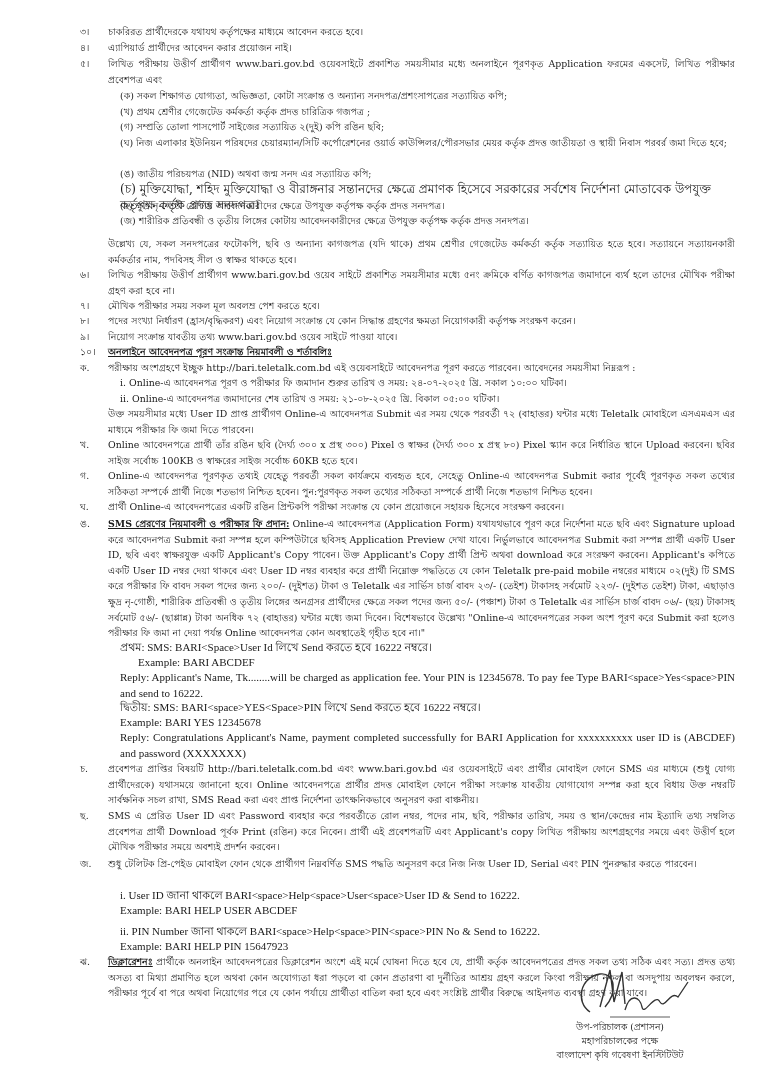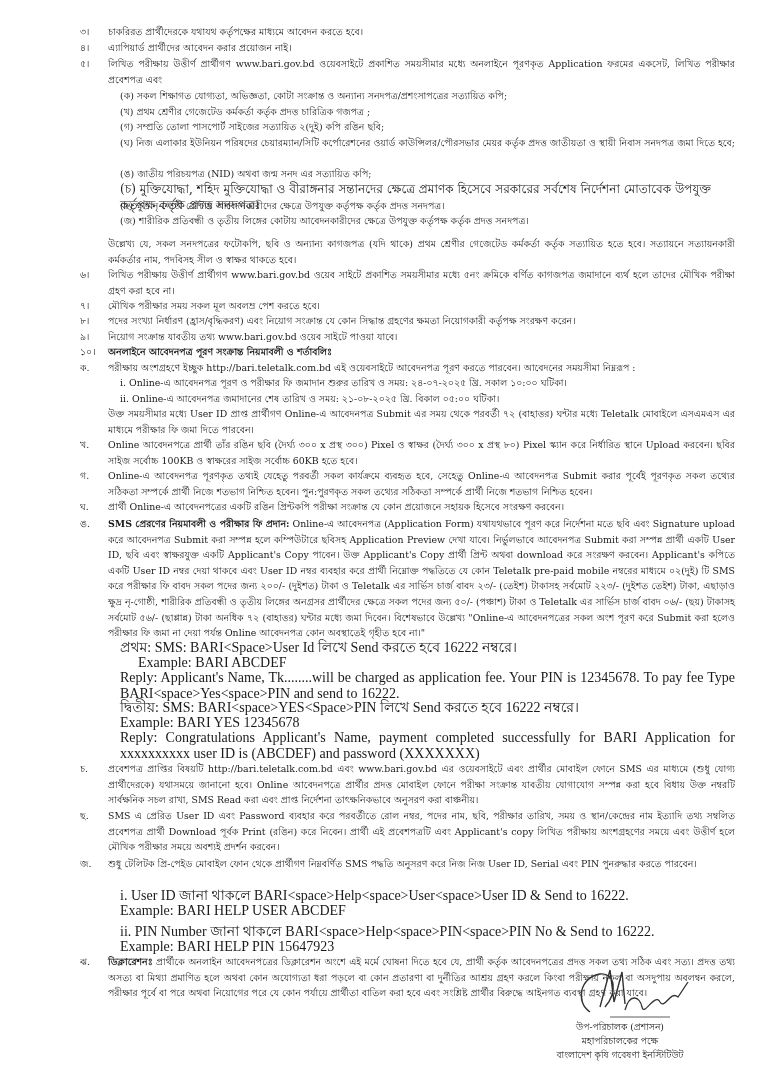--- a/index.html
+++ b/index.html
@@ -9,22 +9,22 @@
     color: #1a1a1a;
   }
   .page { position: absolute; left: 0; top: 0; width: 768px; height: 1085px; }
   .row {
     position: absolute; left: 80px; width: 655px;
     font-size: 9.4px; line-height: 15.6px; white-space: normal;
   }
   .num { position: absolute; left: 0; width: 26px; font-size: 9.4px; }
   .txt { position: absolute; left: 28px; right: 0; text-align: justify; }
   .sub { position: absolute; left: 28px; right: 0; margin-left: 12px; }
-  .b { font-weight: bold; }
-  .eng { font-family: "Liberation Serif", serif; font-size: 14px; }
+  .b { font-weight: bold; text-decoration: underline; }
+  .eng { font-family: "Liberation Serif", serif; font-size: 11px; }
   .sig-block {
     position: absolute; left: 470px; top: 1020px; width: 300px;
     text-align: center; font-size: 9.2px; line-height: 14px; color: #222;
   }
   .signature { position: absolute; left: 570px; top: 962px; width: 130px; height: 60px; }
 </style>
 </head>
 <body>
 
 <div class="page">
@@ -46,21 +46,21 @@
   <div class="row" style="top:88px">
       <span class="sub">(ক) সকল শিক্ষাগত যোগ্যতা, অভিজ্ঞতা, কোটা সংক্রান্ত ও অন্যান্য সনদপত্র/প্রশংসাপত্রের সত্যায়িত কপি;</span>
     </div>
   <div class="row" style="top:104px">
       <span class="sub">(খ) প্রথম শ্রেণীর গেজেটেড কর্মকর্তা কর্তৃক প্রদত্ত চারিত্রিক গজপত্র ;</span>
     </div>
   <div class="row" style="top:119px">
       <span class="sub">(গ) সম্প্রতি তোলা পাসপোর্ট সাইজের সত্যায়িত ২(দুই) কপি রঙিন ছবি;</span>
     </div>
   <div class="row" style="top:135px;height:32px">
-      <span class="sub" style="text-align:justify">(ঘ) নিজ এলাকার ইউনিয়ন পরিষদের চেয়ারম্যান/সিটি কর্পোরেশনের ওয়ার্ড কাউন্সিলর/পৌরসভার মেয়র কর্তৃক প্রদত্ত জাতীয়তা ও স্থায়ী নিবাস সনদপত্র জমা দিতে হবে;</span>
+      <span class="sub" style="text-align:justify">(ঘ) নিজ এলাকার ইউনিয়ন পরিষদের চেয়ারম্যান/সিটি কর্পোরেশনের ওয়ার্ড কাউন্সিলর/পৌরসভার মেয়র কর্তৃক প্রদত্ত জাতীয়তা ও স্থায়ী নিবাস পরবর্র জমা দিতে হবে;</span>
     </div>
   <div class="row" style="top:166px">
       <span class="sub">(ঙ) জাতীয় পরিচয়পত্র (NID) অথবা জন্ম সনদ এর সত্যায়িত কপি;</span>
     </div>
   <div class="row" style="top:182px">
       <span class="sub" style="font-size:12px">(চ) মুক্তিযোদ্ধা, শহিদ মুক্তিযোদ্ধা ও বীরাঙ্গনার সন্তানদের ক্ষেত্রে প্রমাণক হিসেবে সরকারের সর্বশেষ নির্দেশনা মোতাবেক উপযুক্ত কর্তৃপক্ষ কর্তৃক প্রদত্ত সনদপত্র।</span>
     </div>
   <div class="row" style="top:198px">
       <span class="sub">(ছ) ক্ষুদ্র নৃ-গোষ্ঠী কোটায় আবেদনকারীদের ক্ষেত্রে উপযুক্ত কর্তৃপক্ষ কর্তৃক প্রদত্ত সনদপত্র।</span>
     </div>

